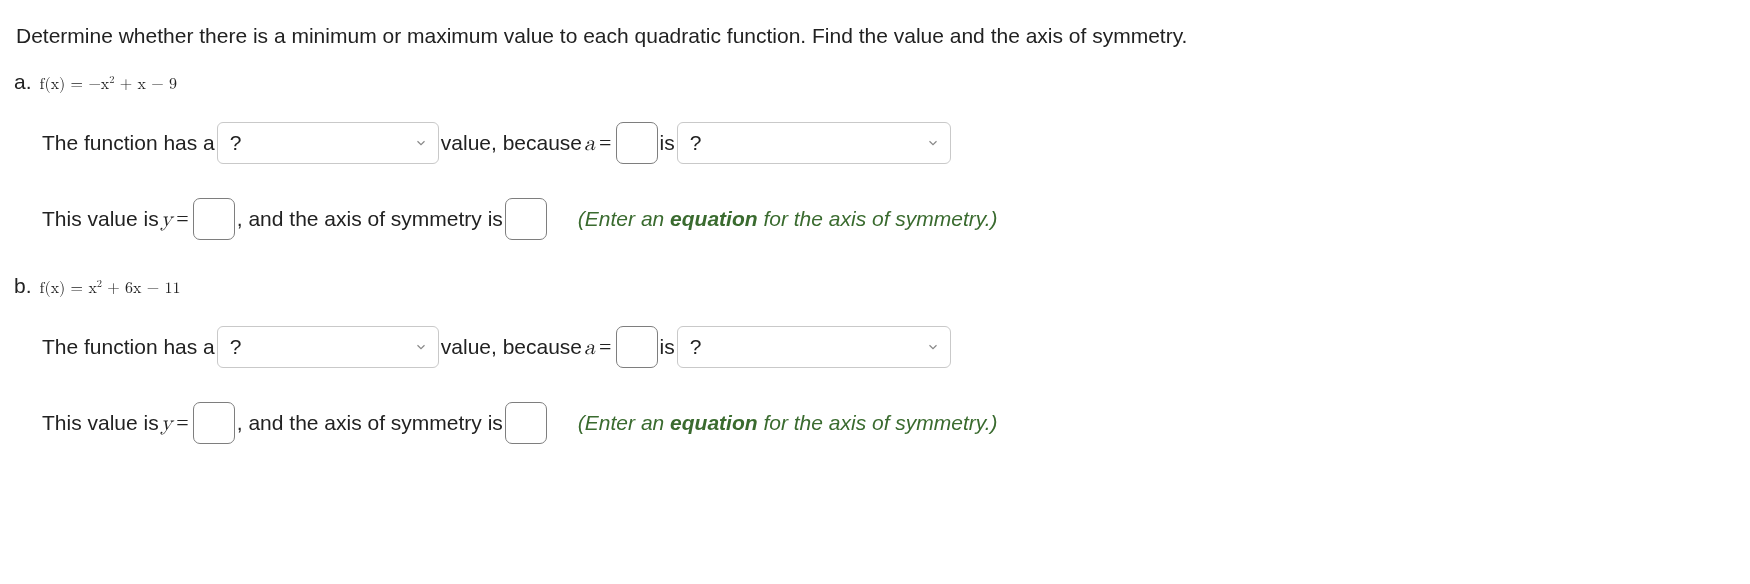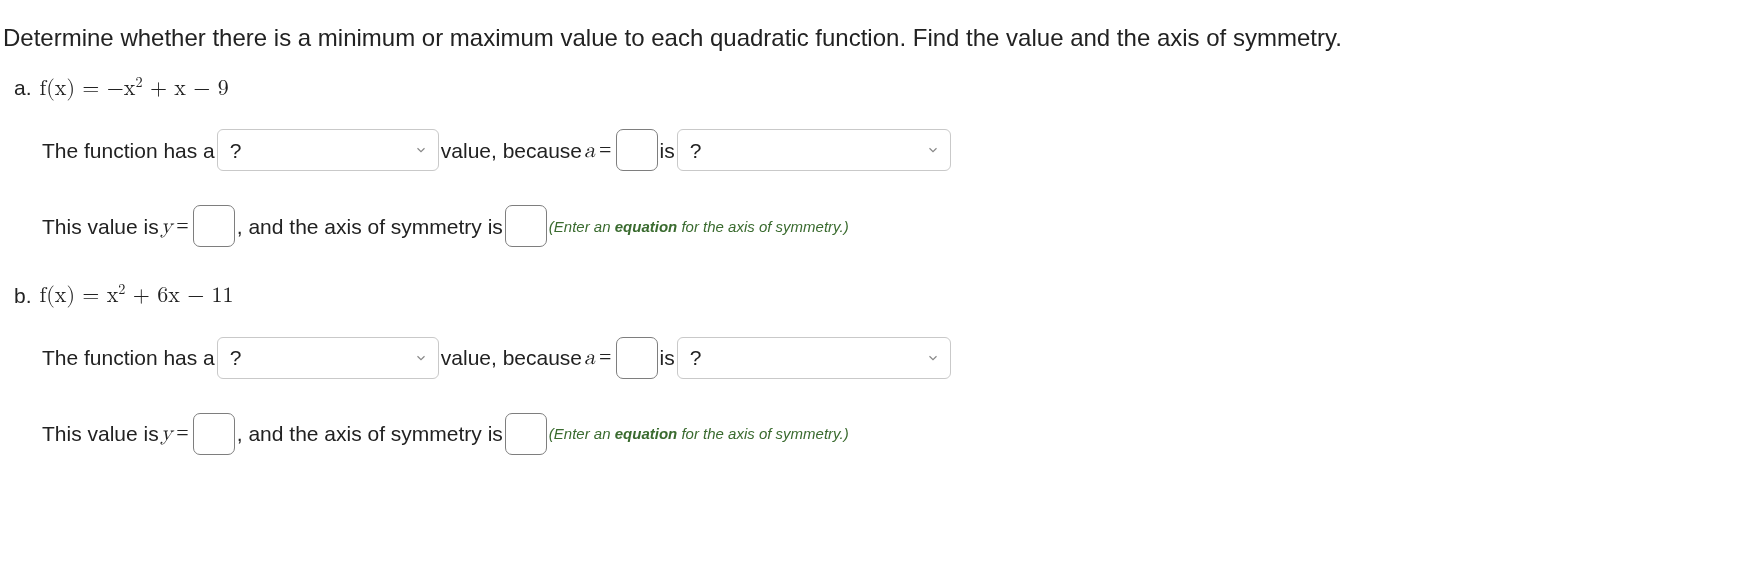--- a/index.html
+++ b/index.html
@@ -7,38 +7,38 @@
     padding: 0;
     font-family: Arial, Helvetica, sans-serif;
     font-size: 21px;
     color: #222;
     background: #fff;
   }
   .page {
     padding: 24px 0 24px 0;
   }
   .intro {
-    margin: 0 0 22px 3px;
-    font-size: 24px;
+    margin: 0 0 22px 16px;
+    font-size: 21px;
   }
   .part {
     margin: 0 0 14px 14px;
   }
   .part-label {
     display: flex;
     align-items: baseline;
     gap: 8px;
     margin-bottom: 28px;
   }
   .part-letter {
     font-size: 21px;
   }
   .eq {
     font-family: "Cambria Math","Latin Modern Math","STIX Two Math","Times New Roman",serif;
-    font-size: 22px;
+    font-size: 16px;
   }
   .eq sup { font-size: 0.65em; vertical-align: super; }
 
   .line {
     display: flex;
     align-items: center;
     flex-wrap: wrap;
     gap: 2px;
     margin: 0 0 34px 28px;
     line-height: 1.3;
@@ -77,21 +77,22 @@
     width: 40px;
     height: 40px;
     font-size: 20px;
     color: #222;
     cursor: text;
   }
 
   .hint {
     color: #3a6b2f;
     font-style: italic;
-    font-size: 15px;
+    font-size: 21px;
+    margin-left: 29px;
   }
   .hint .b { font-weight: 700; font-style: italic; }
   .eqspan {
     font-family:"Cambria Math","Latin Modern Math","Times New Roman",serif;
     font-style: italic;
     font-size: 22px;
   }
   .eqsign {
     font-family:"Cambria Math","Times New Roman",serif;
     font-style: normal;

